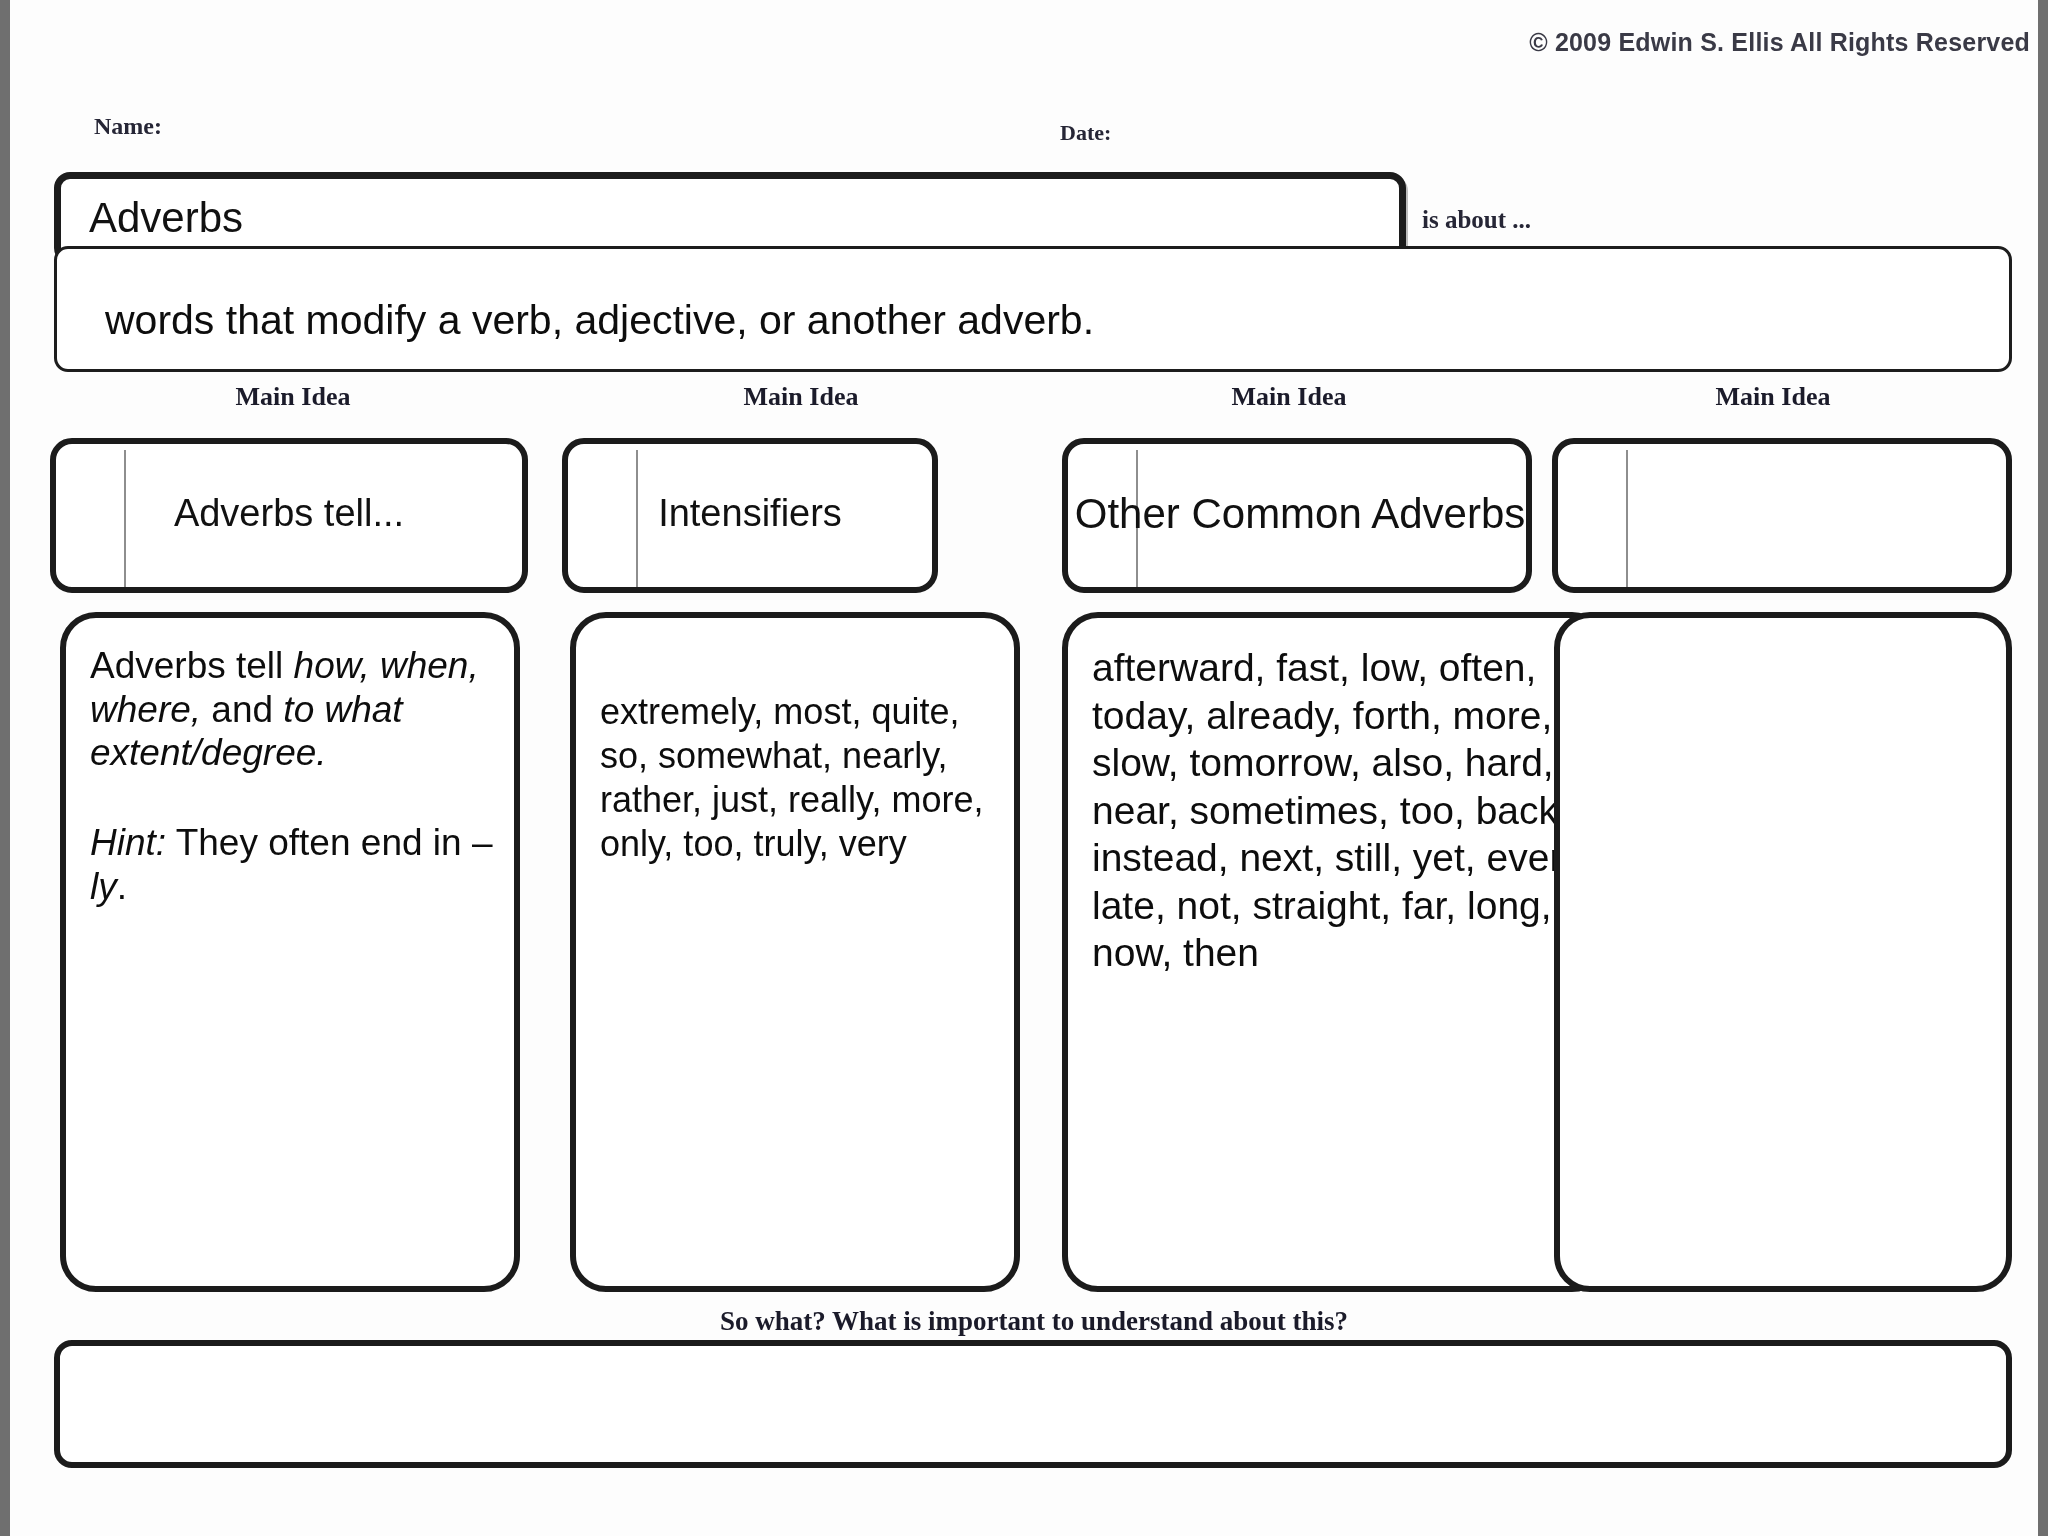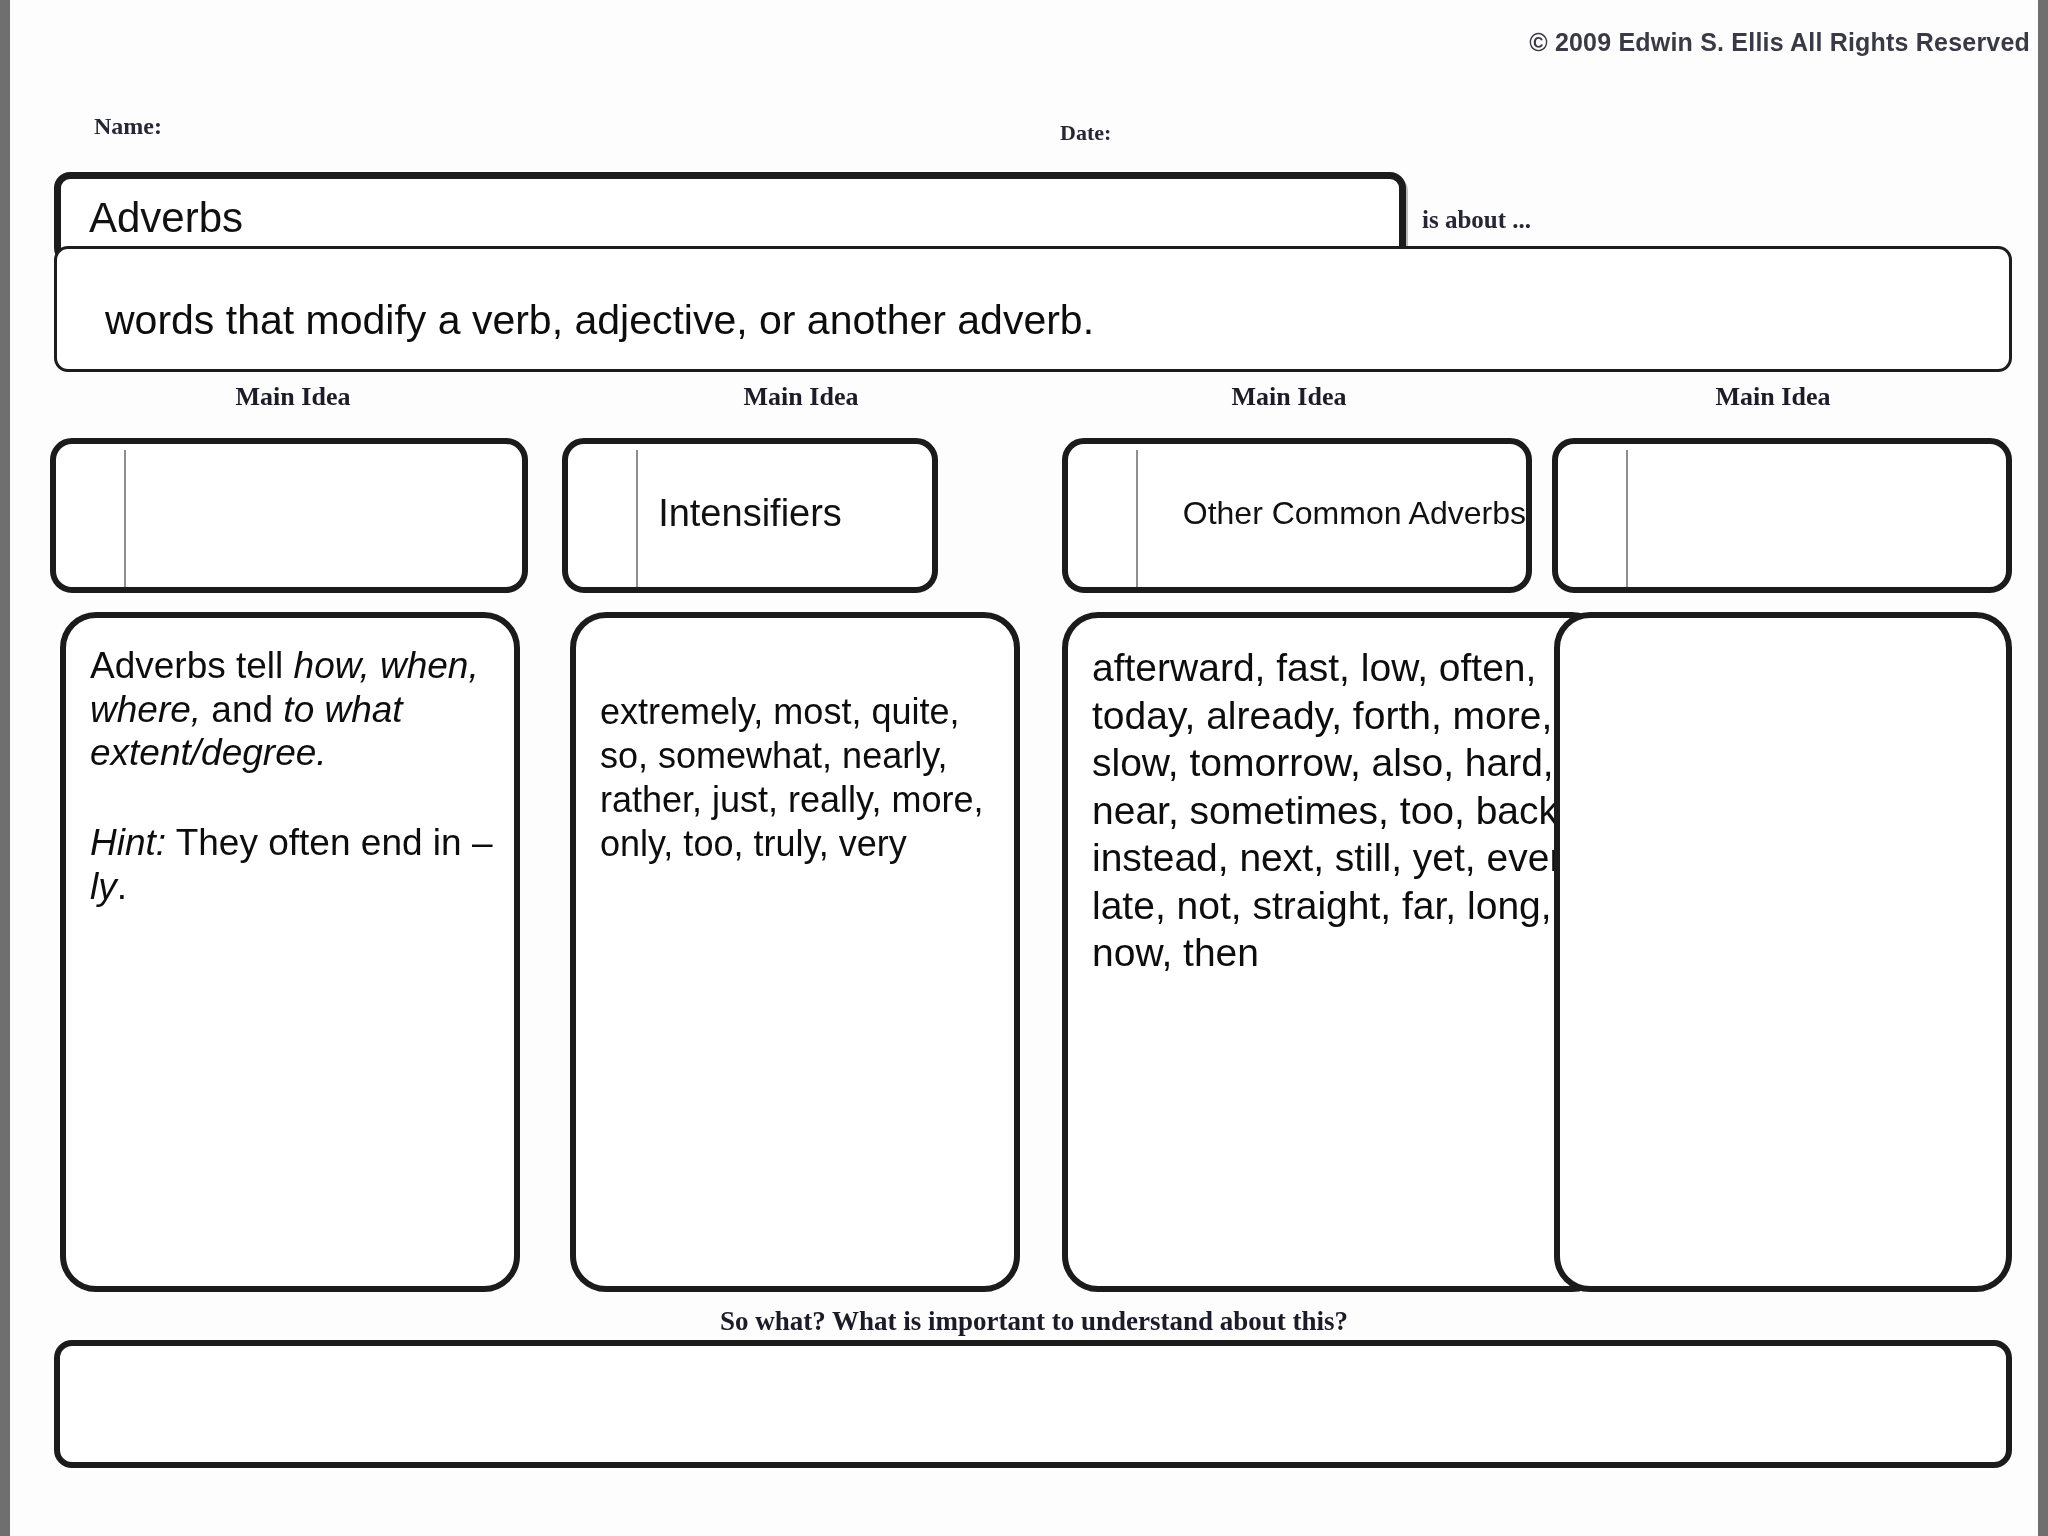--- a/index.html
+++ b/index.html
@@ -142,23 +142,23 @@
     position: relative;
     z-index: 2;
     width: 100%;
     text-align: center;
     font-size: 38px;
     color: #111111;
     font-family: "Liberation Sans", sans-serif;
     padding-bottom: 4px;
   }
   .col-title-text.left-align {
-    text-align: right;
+    text-align: center;
     padding-left: 6px;
-    font-size: 32px;
+    font-size: 42px;
   }
 
   .col-body {
     position: absolute;
     top: 612px;
     height: 680px;
     border: 6px solid #1b1b1b;
     border-radius: 36px;
     background: #ffffff;
     box-sizing: border-box;
@@ -222,20 +222,21 @@
       <div class="def-text">words that modify a verb, adjective, or another adverb.</div>
     </div>
 
     <div class="mi-header" style="left:44px;  width:478px;">Main Idea</div>
     <div class="mi-header" style="left:552px; width:478px;">Main Idea</div>
     <div class="mi-header" style="left:1040px;width:478px;">Main Idea</div>
     <div class="mi-header" style="left:1524px;width:478px;">Main Idea</div>
 
     <div class="col-title" style="left:40px; width:478px;">
       <div class="rule" style="left:68px;"></div>
+      <div class="col-title-text">Adverbs tell...</div>
     </div>
     <div class="col-title" style="left:552px; width:376px;">
       <div class="rule" style="left:68px;"></div>
       <div class="col-title-text">Intensifiers</div>
     </div>
     <div class="col-title" style="left:1052px; width:470px;">
       <div class="rule" style="left:68px;"></div>
       <div class="col-title-text left-align">Other Common Adverbs</div>
     </div>
     <div class="col-title" style="left:1542px; width:460px;">

